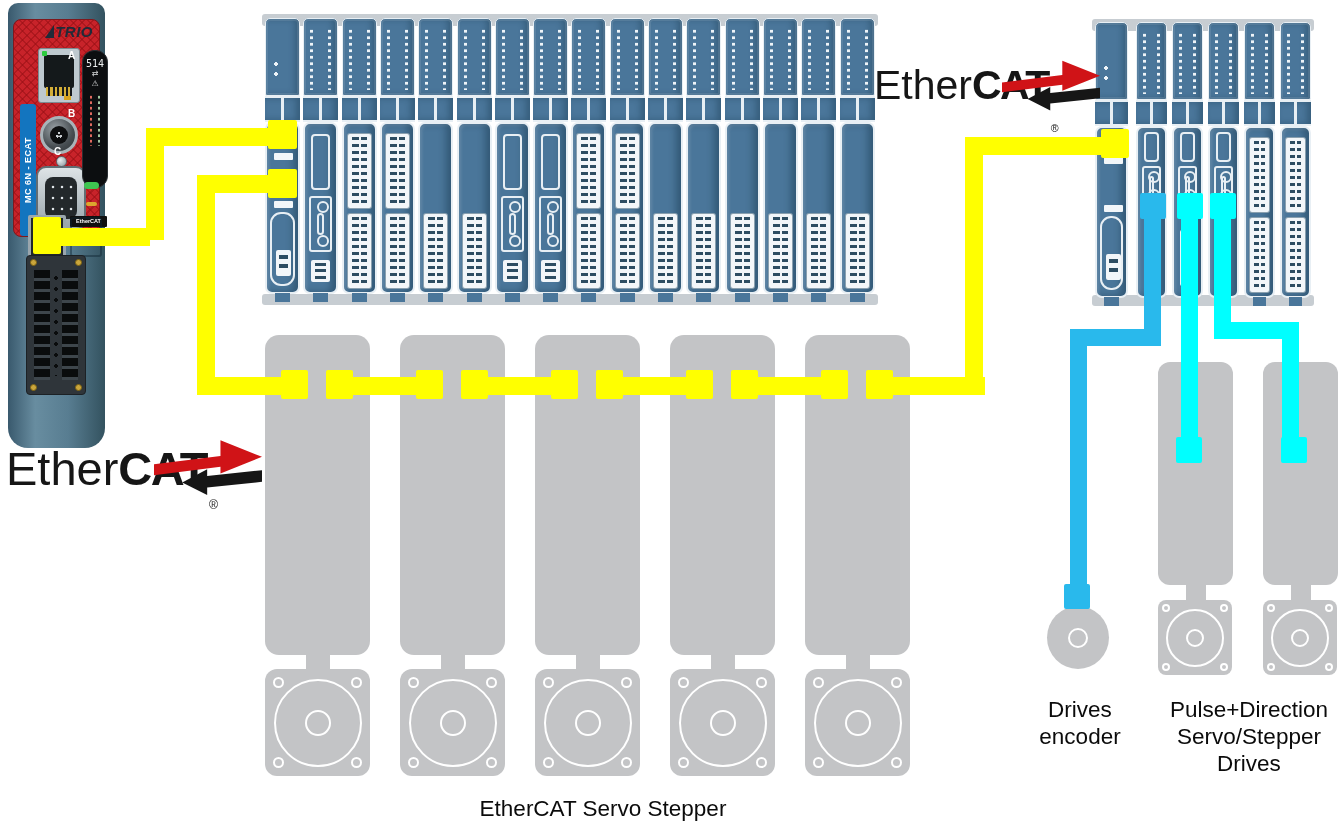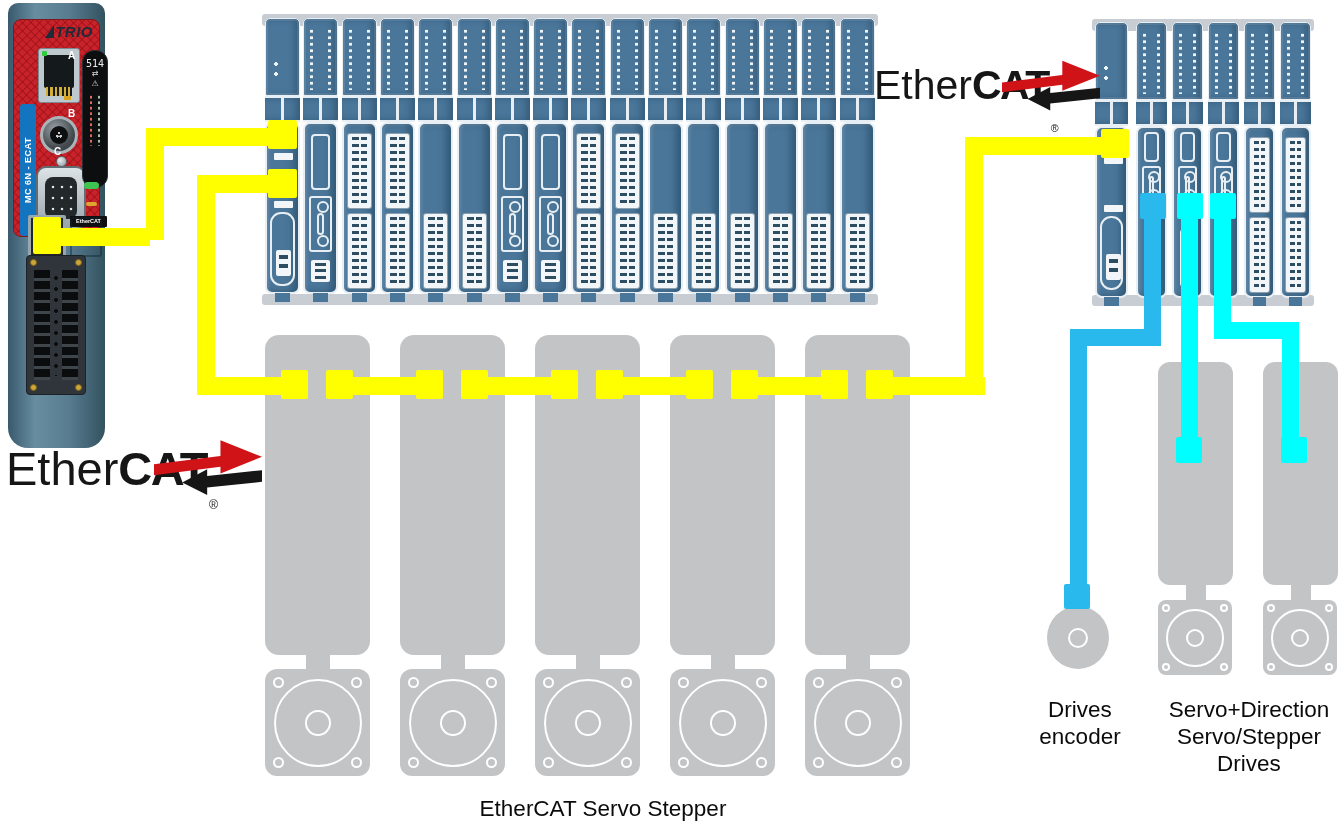--- a/index.html
+++ b/index.html
@@ -632,16 +632,16 @@
       <span class="reg">®</span>
     <svg viewBox="0 0 130 76">
       <polygon points="0,36 80,26 80,7 130,27 80,47 80,39 0,49" fill="#d01317"></polygon>
       <polygon points="34,58 64,42 64,50 130,43 130,57 64,64 64,73" fill="#161616"></polygon>
     </svg>
   </div>
 
   <div class="dlabel" style="left:420px;top:795px;width:366px">EtherCAT Servo Stepper</div>
   <div class="dlabel" style="left:1006px;top:696px;width:148px">Drives
 encoder</div>
-  <div class="dlabel" style="left:1154px;top:696px;width:190px">Servo+Direction
+  <div class="dlabel" style="left:1154px;top:696px;width:190px">Pulse+Direction
 Servo/Stepper
 Drives</div>
 </div>
 
 </body></html>

